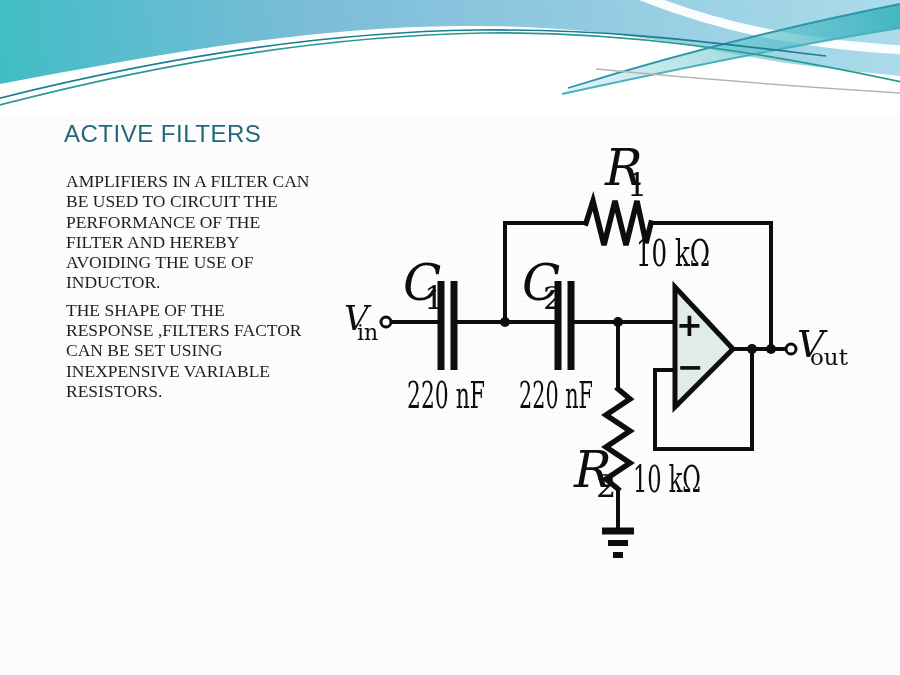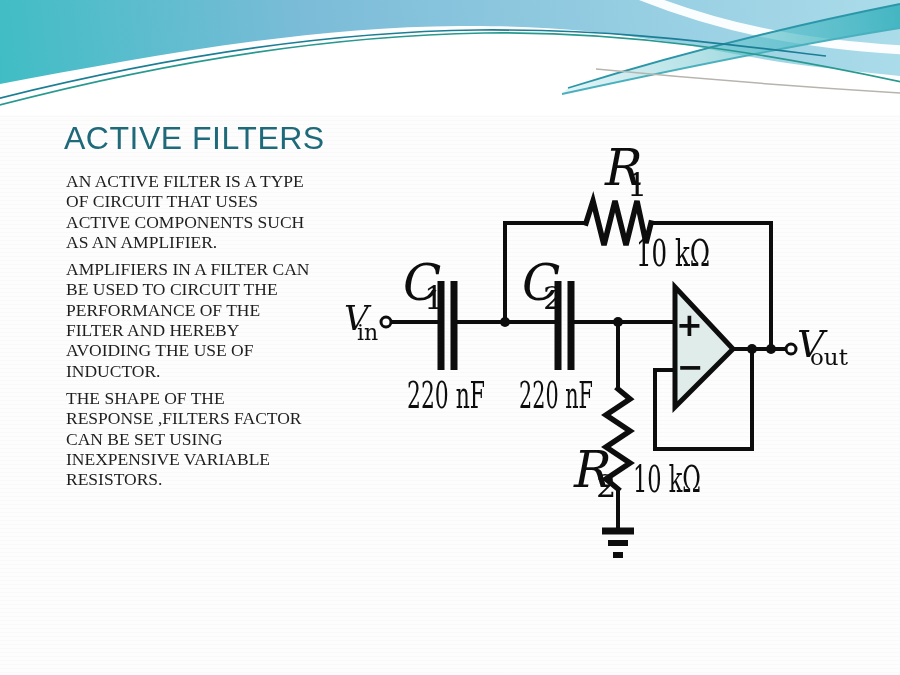--- a/index.html
+++ b/index.html
@@ -15,21 +15,21 @@
     position:relative;
     background:
       repeating-linear-gradient(180deg, rgba(0,0,0,0.015) 0 1px, rgba(255,255,255,0) 1px 4px),
       var(--bg);
     font-family:"Liberation Sans", sans-serif;
   }
   .header-wave{position:absolute;left:0;top:0;width:900px;height:115px;display:block}
   .slide-title{
     position:absolute;left:64px;top:120px;
     font-family:"Liberation Sans", sans-serif;
-    font-size:32px;font-weight:normal;letter-spacing:0.5px;
+    font-size:24px;font-weight:normal;letter-spacing:0.5px;
     color:var(--title-color);
     white-space:nowrap;
   }
   .body-text{
     position:absolute;left:66px;top:171px;width:310px;
     font-family:"Liberation Serif", serif;
     font-size:17.5px;line-height:20.3px;
     color:var(--body-text);
   }
   .body-text p{white-space:pre-line;margin:0 0 7px 0}
@@ -74,24 +74,20 @@
   <path d="M900,4 C800,24 690,50 568,88" stroke="#2b96a8" stroke-width="1.8" fill="none"></path>
   <path d="M562,94 C700,64 812,42 900,28" stroke="#49b0bd" stroke-width="1.8" fill="none"></path>
   <path d="M-4,99 C160,58 320,32 478,30 C610,29 700,41 826,56" stroke="#1a7e95" stroke-width="1.7" fill="none"></path>
   <path d="M-4,106 C160,63 320,36 484,33 C630,31 760,52 902,82" stroke="#27998f" stroke-width="1.7" fill="none"></path>
   <path d="M596,69 C710,80 818,88 902,93" stroke="#b7b4ae" stroke-width="1.5" fill="none"></path>
 </svg>
 
 <h1 class="slide-title">ACTIVE FILTERS</h1>
 
 <div class="body-text">
-  <p>AN ACTIVE FILTER IS A TYPE
-OF CIRCUIT THAT USES
-ACTIVE COMPONENTS SUCH
-AS AN AMPLIFIER.</p>
   <p>AMPLIFIERS IN A FILTER CAN
 BE USED TO CIRCUIT THE
 PERFORMANCE OF THE
 FILTER AND HEREBY
 AVOIDING THE USE OF
 INDUCTOR.</p>
   <p>THE SHAPE OF THE
 RESPONSE ,FILTERS FACTOR
 CAN BE SET USING
 INEXPENSIVE VARIABLE

